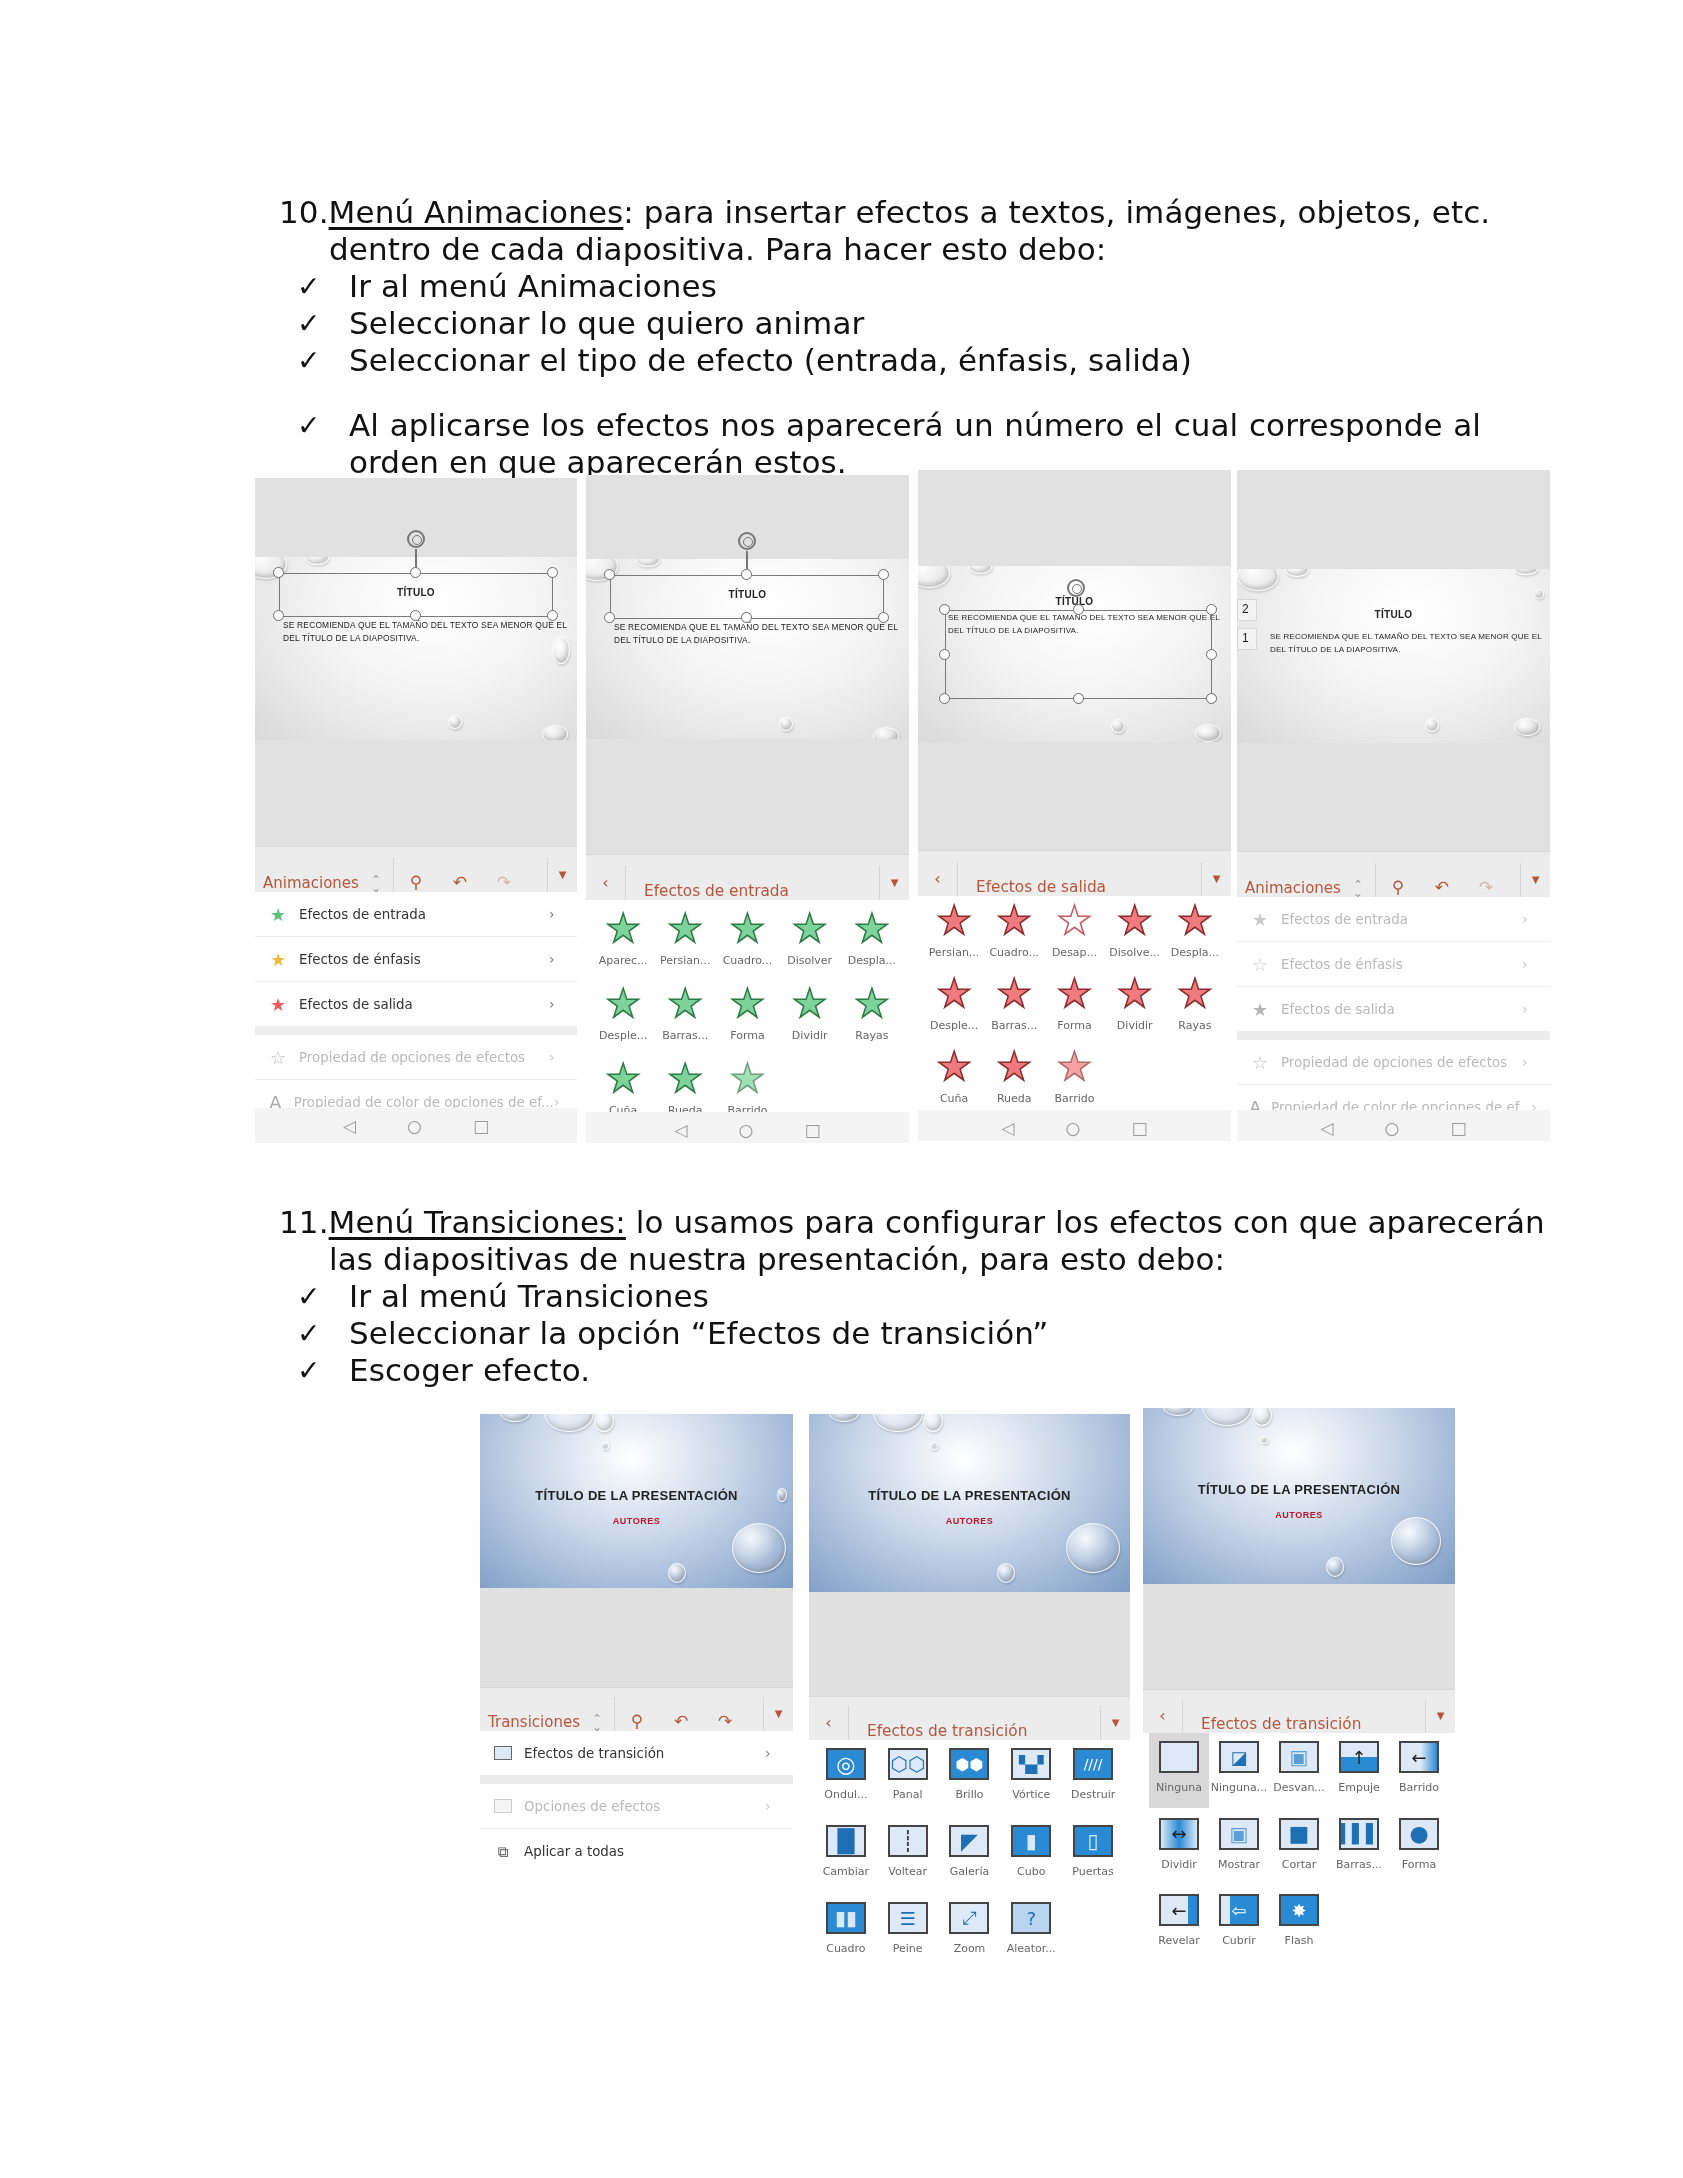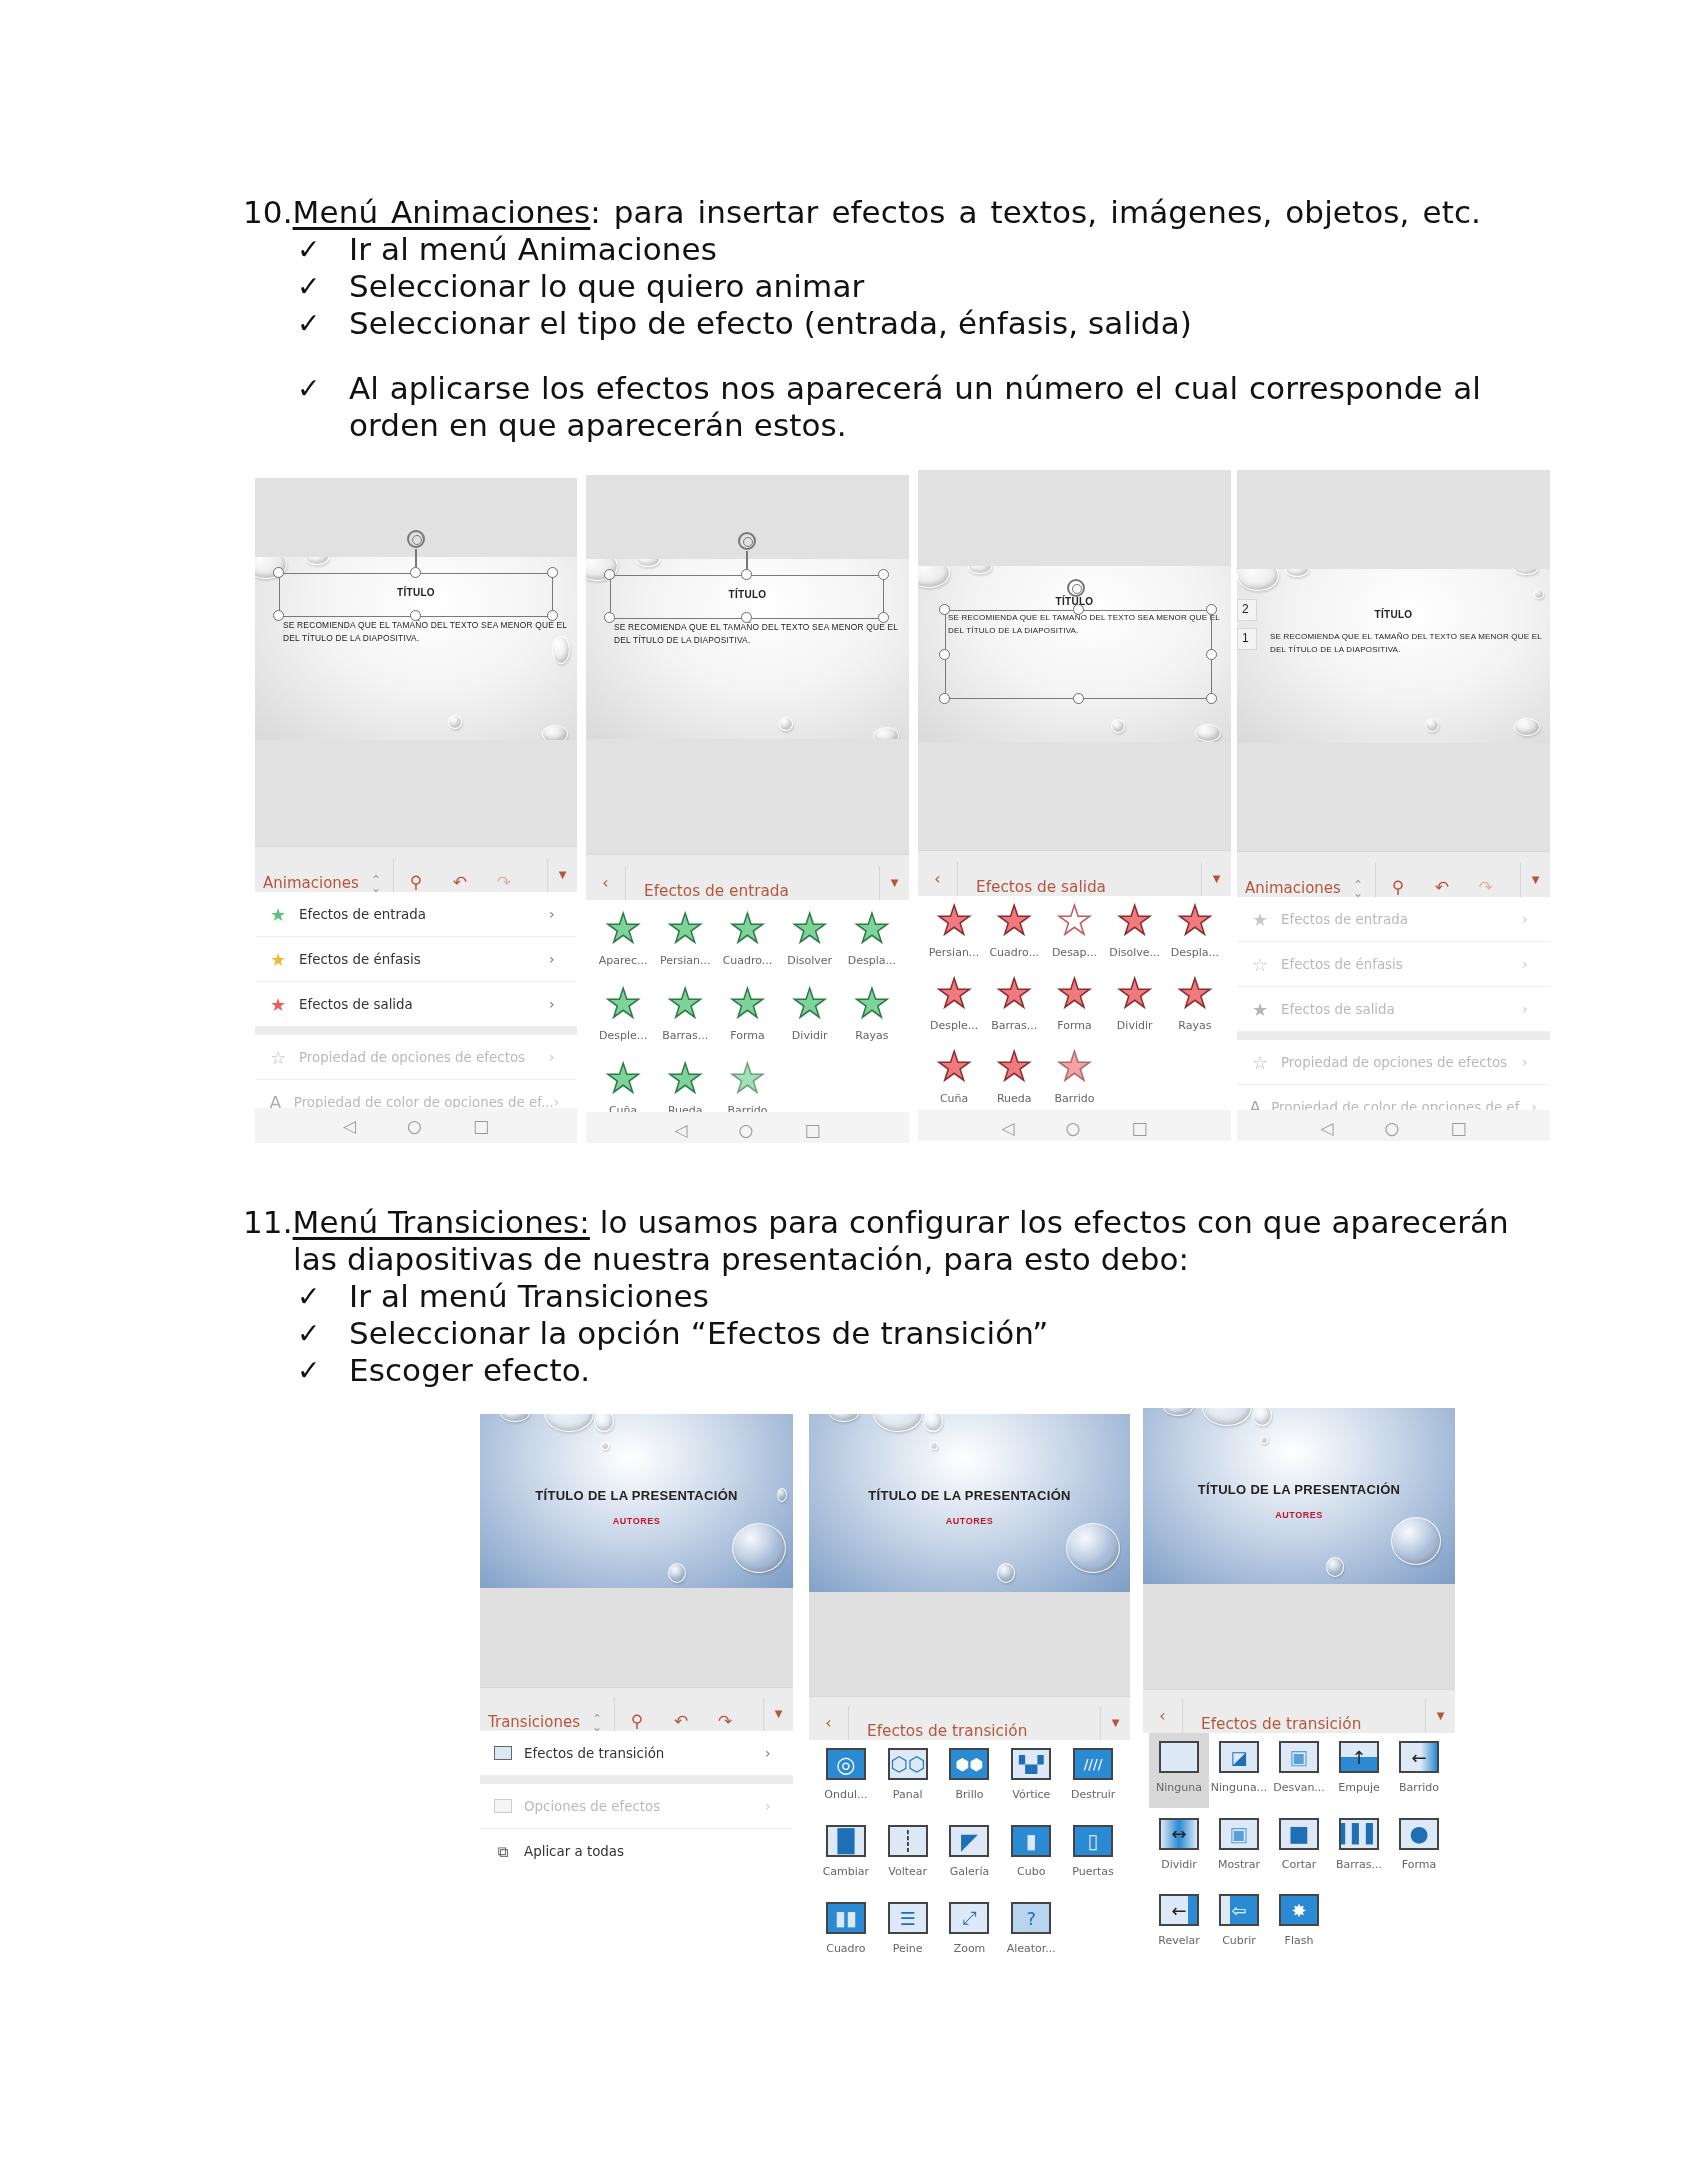--- a/index.html
+++ b/index.html
@@ -1,21 +1,21 @@
 <!DOCTYPE html>
 <html><head>
 <meta charset="utf-8">
 <style>
   * { box-sizing: border-box; margin: 0; padding: 0; }
   html, body { width: 1683px; height: 2178px; background: #ffffff; overflow: hidden; }
   body { position: relative; font-family: "DejaVu Sans", sans-serif; color: #111; }
 
   
   .para { position: absolute; left: 243px; width: 1238px; font-size: 31px; line-height: 37px; font-family: "DejaVu Sans", sans-serif; letter-spacing: 0.1px; }
-  .para .line { display: block; white-space: nowrap; }
+  .para .line { display: block; white-space: nowrap; margin-left: 36px; }
   .para .justify { text-align: justify; text-align-last: justify; }
   .para .indent { padding-left: 50px; }
   .para u { text-decoration: underline; text-underline-offset: 4px; }
   .checks { list-style: none; }
   .checks li { position: relative; padding-left: 106px; }
   .checks li .mark { position: absolute; left: 54px; top: 0; font-size: 28px; }
   .checks li .txt.justify { display: block; text-align: justify; text-align-last: justify; margin-top: 28px; }
 
   
   .shot { position: absolute; background: #e1e1e1; overflow: hidden; }
@@ -67,20 +67,21 @@
   .t-icon { width: 40px; height: 32px; border: 2px solid #444; background: #dde9f6; margin-top: 8px; margin-bottom: 6px; position: relative; overflow: hidden; }
   .t-icon .glyph { position: absolute; inset: 0; display: flex; align-items: center; justify-content: center; font-size: 18px; color: #1f6fb6; }
   .t-icon .glyph.dark { color: #222; }
   .t-icon .glyph.white { color: #fff; }
 </style>
 </head>
 <body>
 
 <div class="para" style="top:194px;">
   <span class="line justify"><span>10.</span><u>Menú Animaciones</u><span>: para insertar efectos a textos, imágenes, objetos, etc.</span></span>
+  <span class="line indent">dentro de cada diapositiva. Para hacer esto debo:</span>
   <ul class="checks">
     <li><span class="mark">✓</span><span class="txt">Ir al menú Animaciones</span></li>
     <li><span class="mark">✓</span><span class="txt">Seleccionar lo que quiero animar</span></li>
     <li><span class="mark">✓</span><span class="txt">Seleccionar el tipo de efecto (entrada, énfasis, salida)</span></li>
     <li>
         <span class="mark">✓</span>
         <span class="txt justify">Al aplicarse los efectos nos aparecerá un número el cual corresponde al</span>
       </li>
     <li><span class="txt">orden en que aparecerán estos.</span></li>
   </ul>

